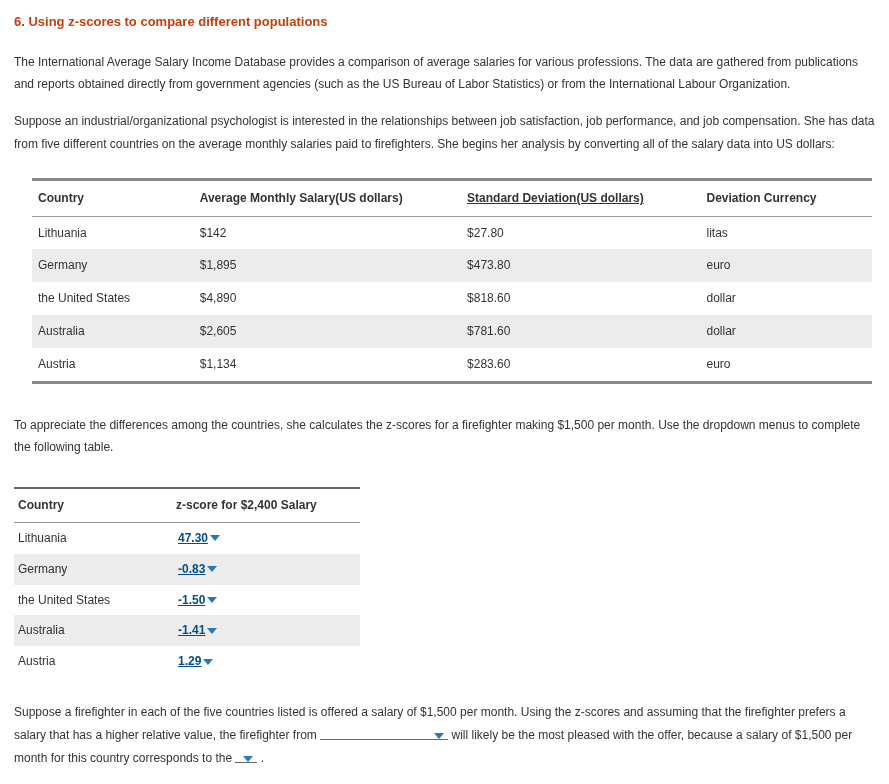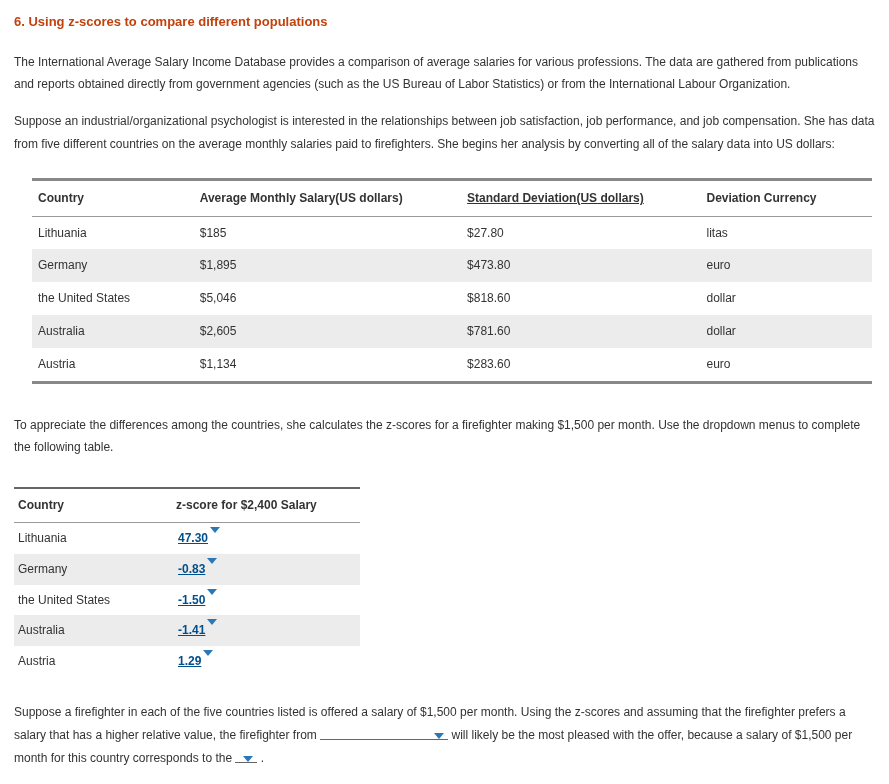--- a/index.html
+++ b/index.html
@@ -64,21 +64,21 @@
     padding: 4px 14px 4px 4px;
   }
   .table2 tbody tr:nth-child(even) {
     background: #ececec;
   }
   .t2-country { width: 140px; }
   .t2-zscore  { width: 170px; }
 
   .dropdown {
     display: inline-flex;
-    align-items: flex-start;
+    align-items: center;
     gap: 2px;
     color: #004f8a;
     font-weight: bold;
     text-decoration: underline;
     cursor: pointer;
     padding: 0 2px;
   }
   .dropdown-tri {
     width: 0; height: 0;
     border-left: 5px solid transparent;
@@ -114,33 +114,33 @@
     <tr>
       <th class="col-country">Country</th>
       <th class="col-salary">Average Monthly Salary(US dollars)</th>
       <th class="col-sd">Standard Deviation(US dollars)</th>
       <th class="col-cur">Deviation Currency</th>
     </tr>
   </thead>
   <tbody>
     <tr>
       <td>Lithuania</td>
-      <td>$185</td>
+      <td>$142</td>
       <td>$27.80</td>
       <td>litas</td>
     </tr>
     <tr>
       <td>Germany</td>
       <td>$1,895</td>
       <td>$473.80</td>
       <td>euro</td>
     </tr>
     <tr>
       <td>the United States</td>
-      <td>$5,046</td>
+      <td>$4,890</td>
       <td>$818.60</td>
       <td>dollar</td>
     </tr>
     <tr>
       <td>Australia</td>
       <td>$2,605</td>
       <td>$781.60</td>
       <td>dollar</td>
     </tr>
     <tr>

